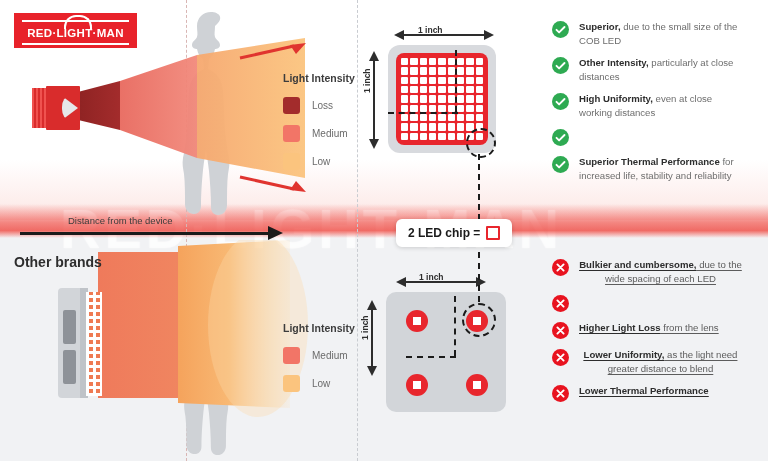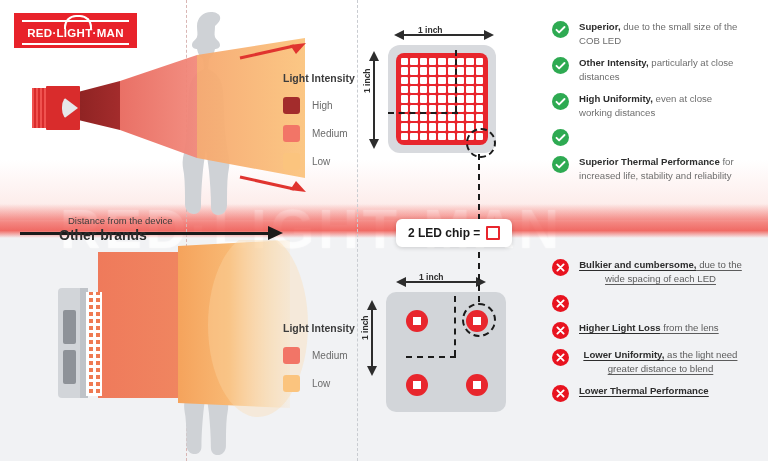--- a/index.html
+++ b/index.html
@@ -107,21 +107,21 @@
   }
   .dist-line{
     position:absolute;left:0;top:17px;width:250px;height:3px;background:#1b1b1b;
   }
   .dist-head{
     position:absolute;left:248px;top:11px;width:0;height:0;
     border-left:15px solid #1b1b1b;border-top:7.5px solid transparent;border-bottom:7.5px solid transparent;
   }
 
   .other-brands{
-    position:absolute;left:14px;top:227px;font-size:14px;font-weight:bold;color:#2d2d2d;z-index:8;margin-left:45px;
+    position:absolute;left:14px;top:254px;font-size:14px;font-weight:bold;color:#2d2d2d;z-index:8;
   }
 
   
   .device-bot{position:absolute;left:58px;top:288px;width:42px;height:110px;z-index:6;}
   .db-case{
     position:absolute;left:0;top:0;width:30px;height:110px;
     background:#d2d5d9;border-radius:4px 2px 2px 4px;
   }
   .db-edge{
     position:absolute;left:22px;top:0;width:8px;height:110px;background:#bfc3c8;
@@ -270,21 +270,21 @@
   </svg>
   <svg class="arrow-red" style="left:238px;top:172px;" width="70" height="22">
     <line x1="2" y1="5" x2="56" y2="17" stroke="#e0342f" stroke-width="3"></line>
     <polygon points="68,20 52,18 58,9" fill="#e0342f"></polygon>
   </svg>
 
   <div class="legend" style="left:283px;top:72px;">
     <div class="legend-title">Light Intensity</div>
     <div class="legend-row">
       <span class="swatch" style="background: rgb(163, 44, 44);"></span>
-      <span class="legend-label">High</span>
+      <span class="legend-label">Loss</span>
     </div>
     <div class="legend-row">
       <span class="swatch" style="background: rgb(242, 117, 103);"></span>
       <span class="legend-label">Medium</span>
     </div>
     <div class="legend-row">
       <span class="swatch" style="background: rgb(251, 196, 126);"></span>
       <span class="legend-label">Low</span>
     </div>
   </div>

